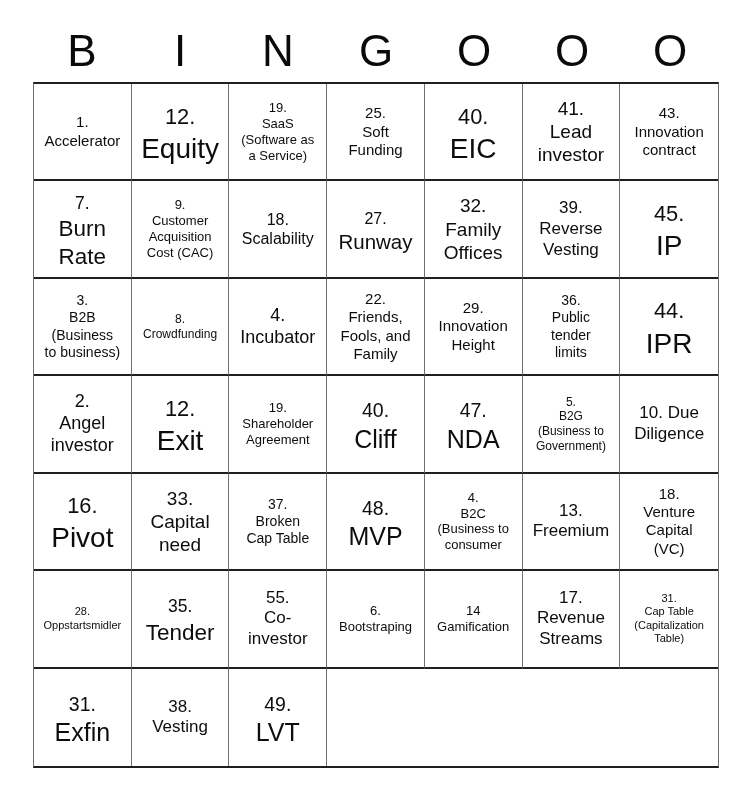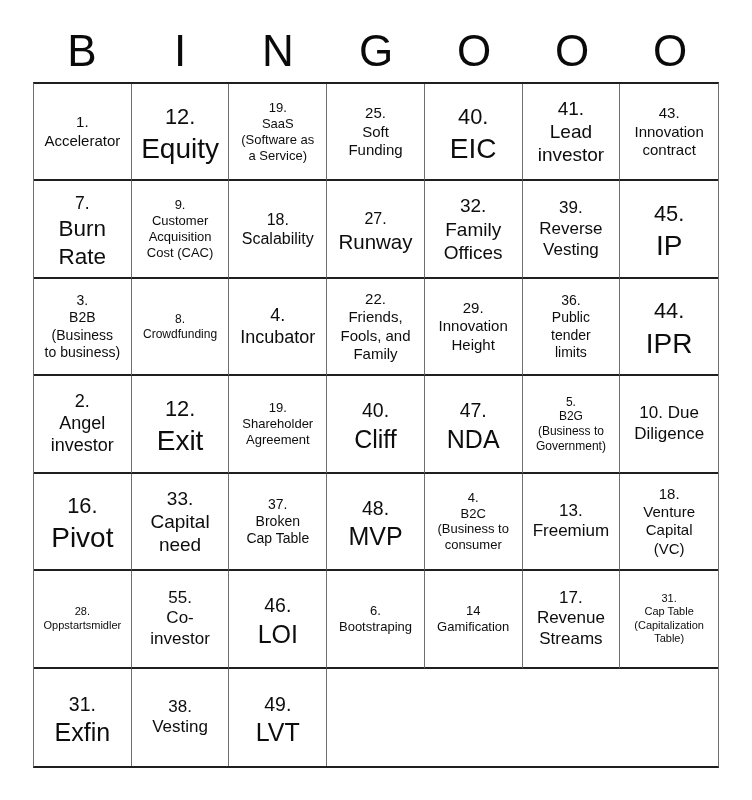--- a/index.html
+++ b/index.html
@@ -221,28 +221,28 @@
     <div class="cell s15">
         <span class="txt">18.
 Venture
 Capital
 (VC)</span>
       </div>
     <div class="cell s11">
         <span class="txt">28.
 Oppstartsmidler</span>
       </div>
+    <div class="cell s22 shrink">
+        <span class="txt">35.
+Tender</span>
+      </div>
     <div class="cell s17">
         <span class="txt">55.
 Co-
 investor</span>
-      </div>
-    <div class="cell s25 shrink">
-        <span class="txt">46.
-LOI</span>
       </div>
 
     <div class="cell s13">
         <span class="txt">6.
 Bootstraping</span>
       </div>
     <div class="cell s13">
         <span class="txt">14
 Gamification</span>
       </div>

